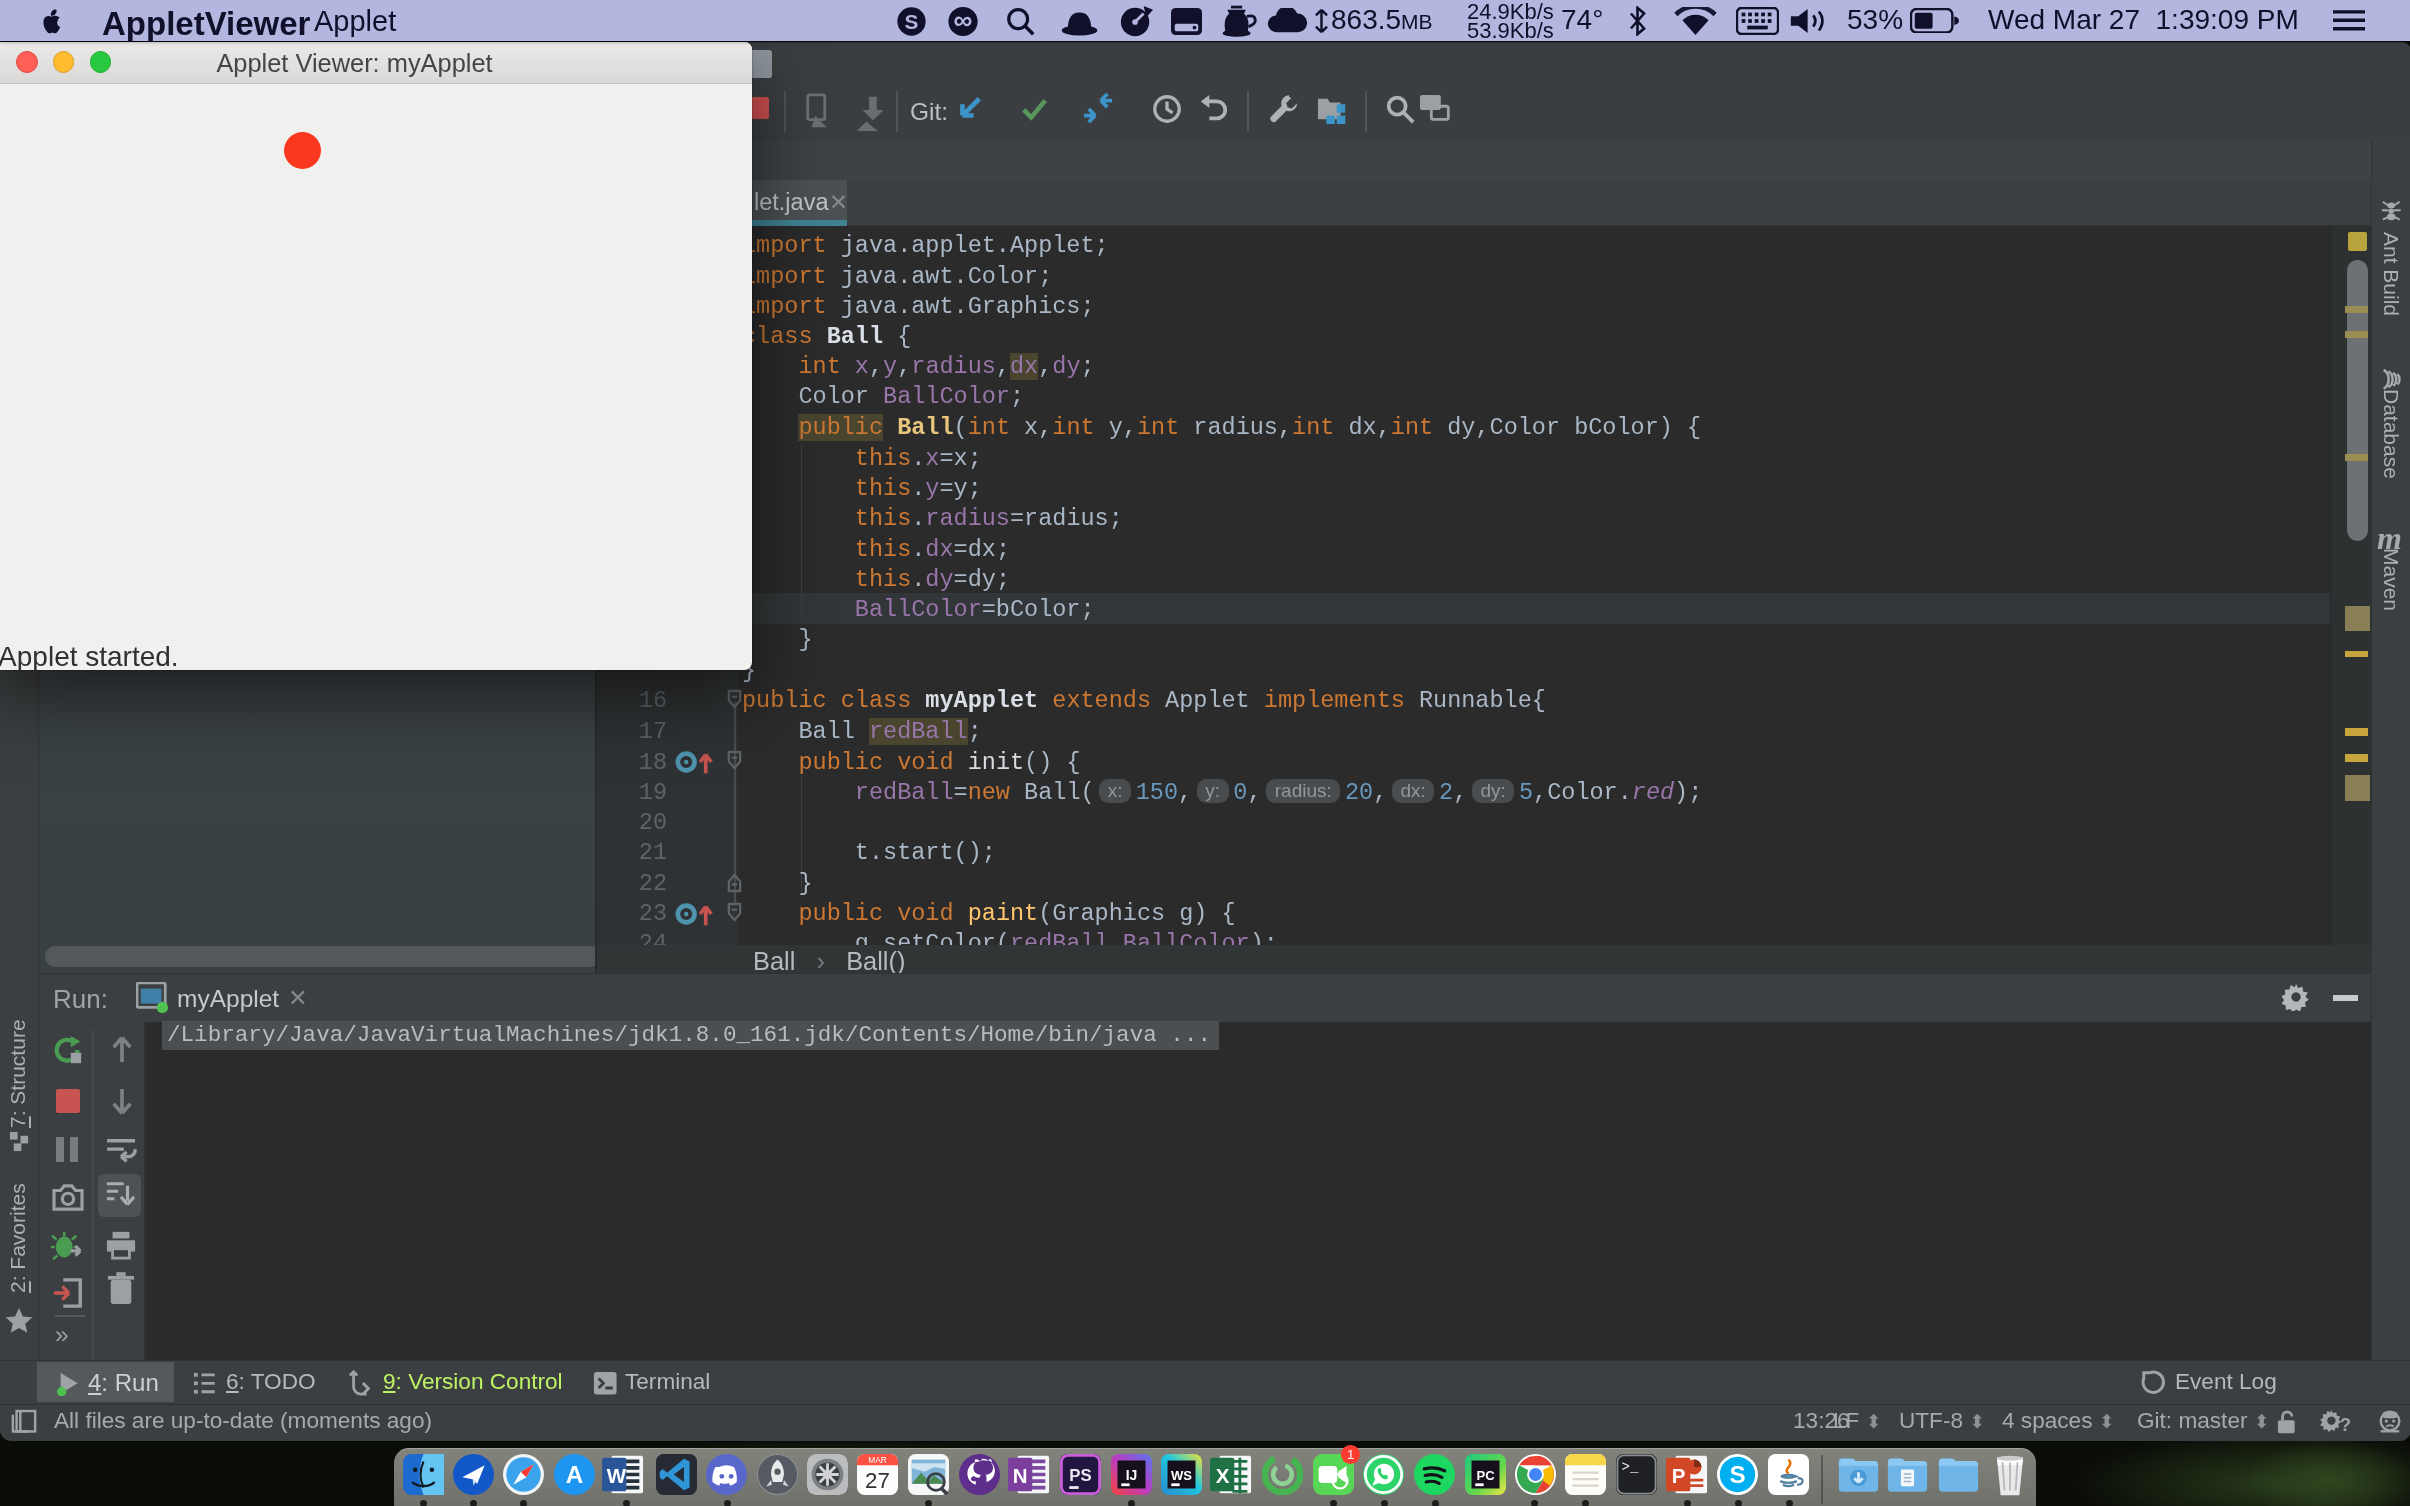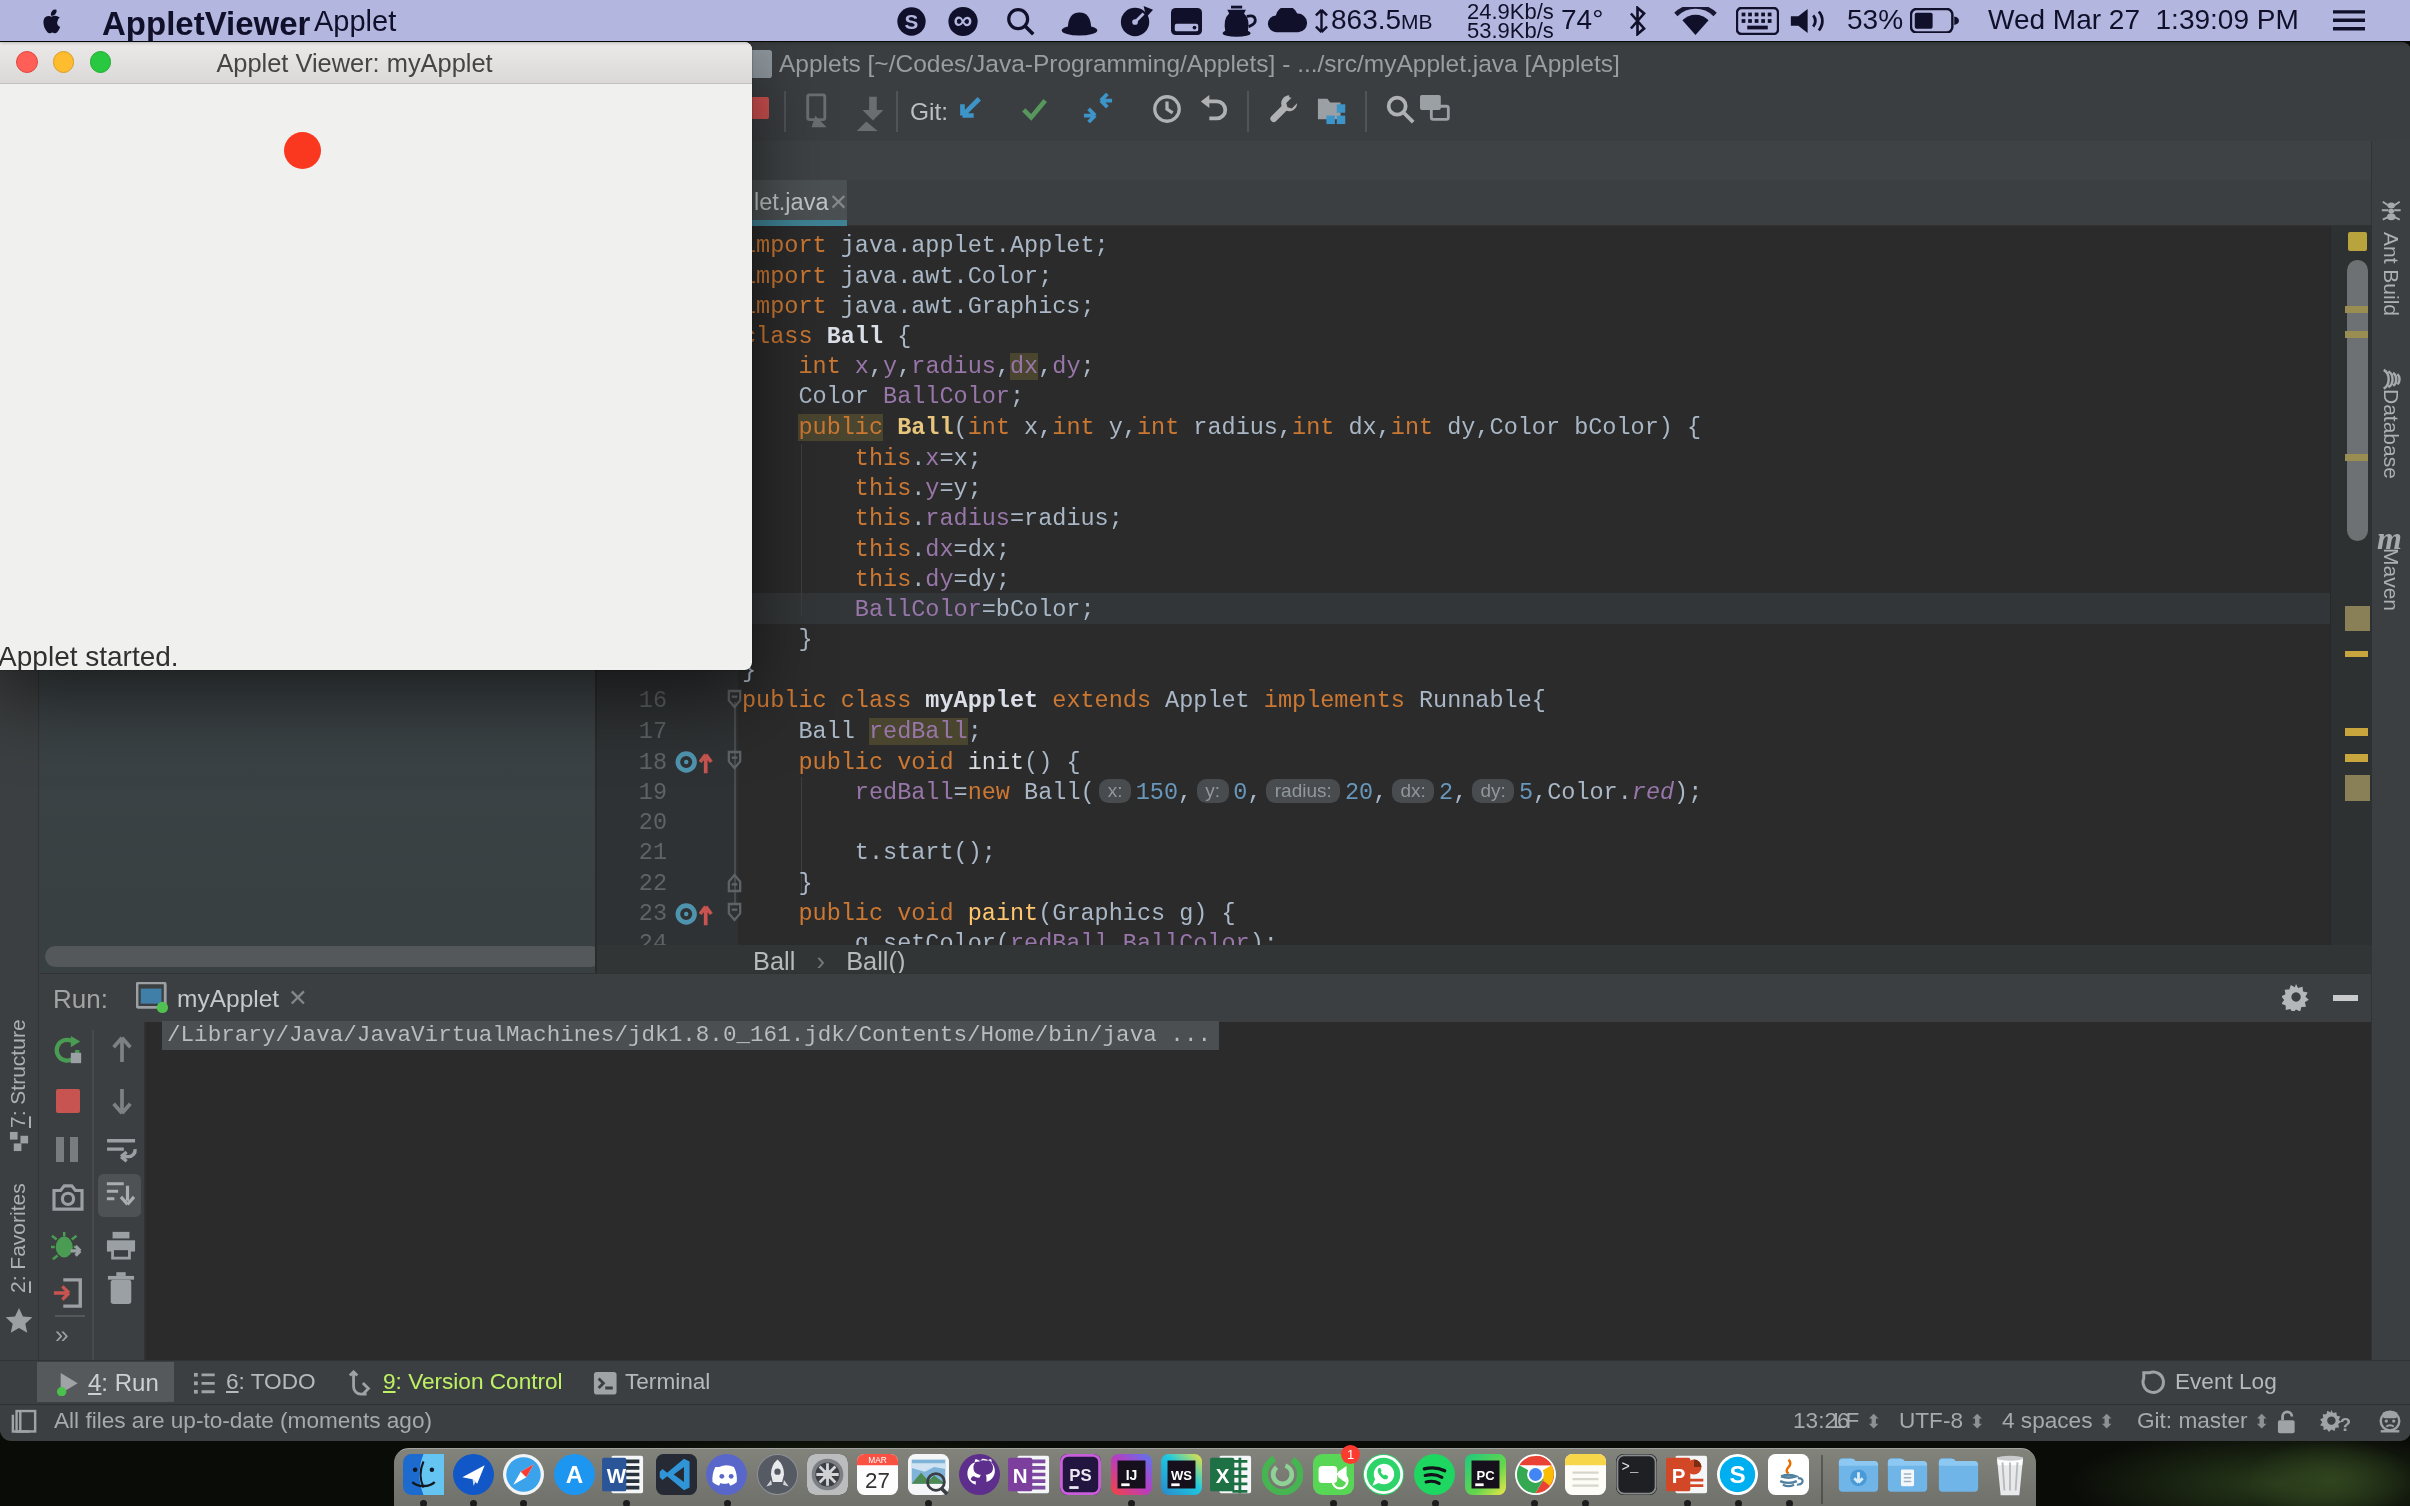--- a/index.html
+++ b/index.html
@@ -25,21 +25,20 @@
 <div id="wall">
   <div class="abs" style="left:527px;top:1436px;width:603px;height:71px;background:radial-gradient(ellipse at 50% 60%,#20300f 0%,rgba(14,18,8,0) 70%);"></div>
   <div class="abs" style="left:2072px;top:1431px;width:339px;height:75px;background:radial-gradient(ellipse at 60% 70%,#27391a 0%,rgba(14,18,8,0) 72%);"></div>
   <div class="abs" style="left:2250px;top:1441px;width:160px;height:66px;background:radial-gradient(ellipse at 50% 60%,#31451f 0%,rgba(14,18,8,0) 75%);"></div>
 </div>
 
 <div id="ide">
 
   <div class="abs" style="left:0;top:0;width:2411px;height:42px;background:#3b3e40;border-radius:9.4px 9.4px 0 0;"></div>
   <div class="abs" style="left:747px;top:7.5px;width:24.5px;height:28px;background:#8f979e;border-radius:2.8px;"></div>
-  <div class="abs" style="left:779px;top:7.5px;width:1130px;height:32px;color:#9a9ea0;font-size:24.5px;">Applets [~/Codes/Java-Programming/Applets] - .../src/myApplet.java [Applets]</div>
 
   <div class="abs" style="left:0;top:42px;width:2411px;height:56px;background:#3b3e41;"></div>
 
   <div class="abs" style="left:0;top:99px;width:2411px;height:40px;background:#3e4244;"></div>
 
   <div class="abs" style="left:747px;top:55px;width:21.7px;height:21.7px;background:#d05050;border-radius:1.9px;"></div>
   <div class="sep" style="left:784px;top:49px;height:41px;"></div>
 
   <svg class="abs" style="left:802px;top:51px;" width="38" height="38" viewBox="0 0 40 40">
       <rect x="6" y="2" width="18" height="26" rx="2" fill="none" stroke="#6b6e70" stroke-width="3"></rect>

